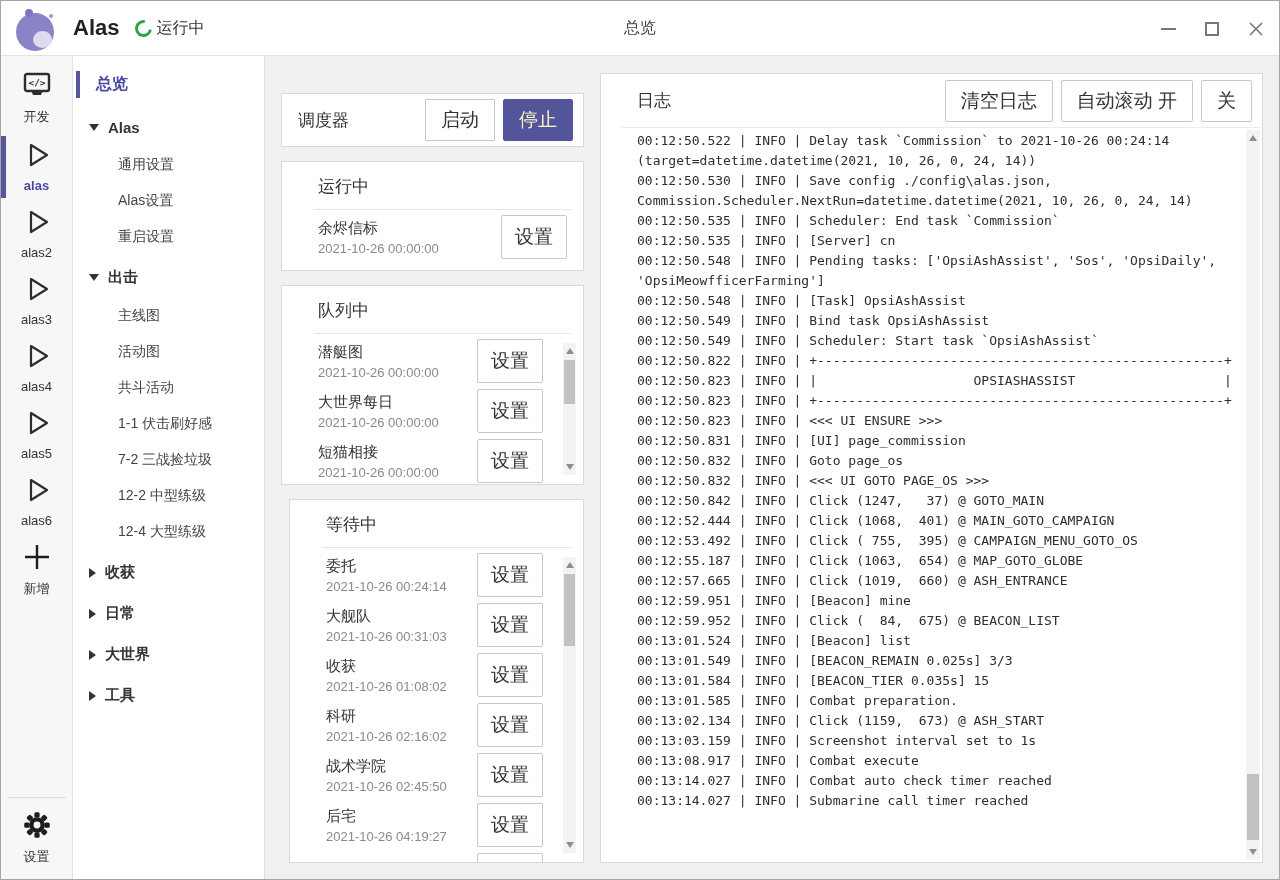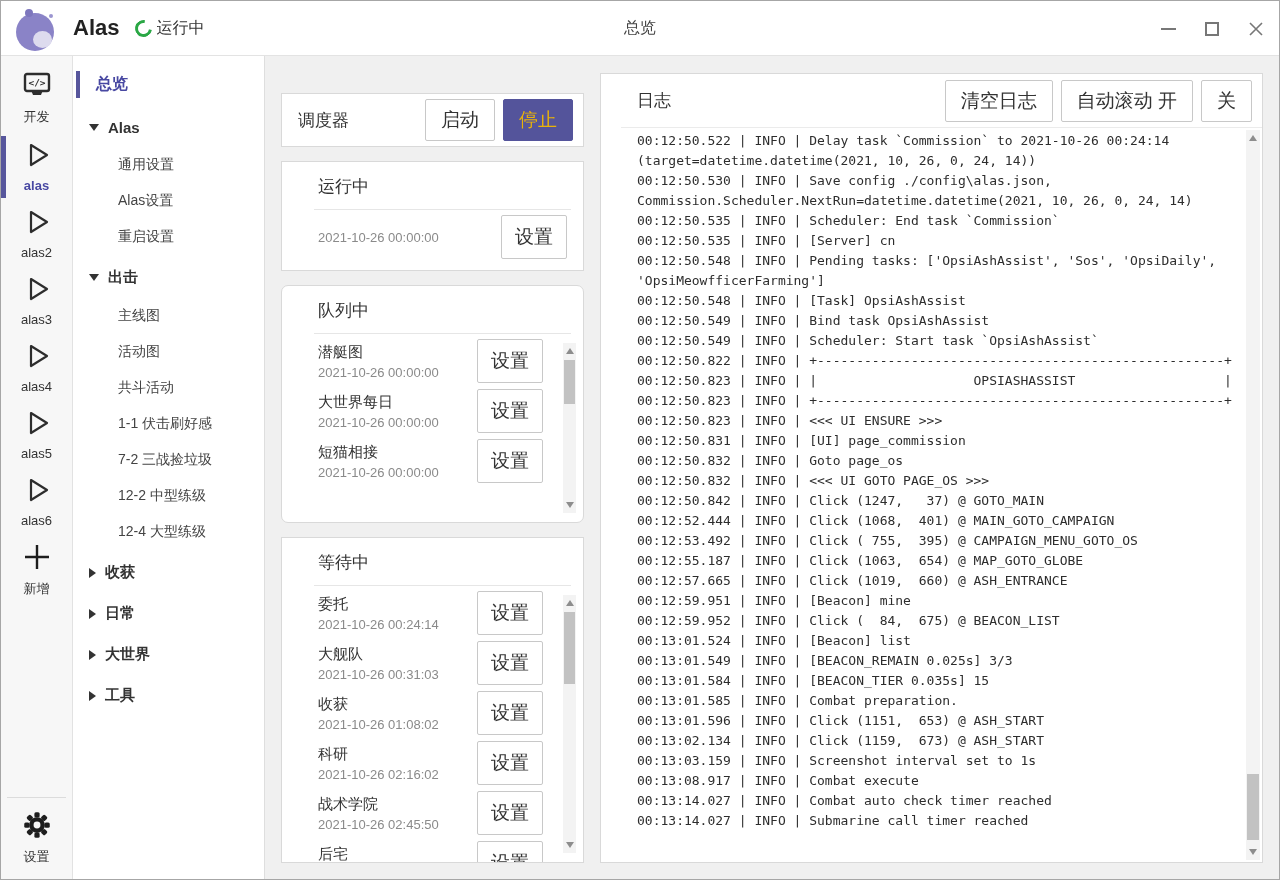--- a/index.html
+++ b/index.html
@@ -45,34 +45,34 @@
   .tri.down { border-left:5px solid transparent; border-right:5px solid transparent; border-top:7px solid #333; }
   .tri.right { border-top:5px solid transparent; border-bottom:5px solid transparent; border-left:7px solid #333; }
   .nav-child { padding:4px 0 4px 45px; margin:10px 0; font-size:14px; color:#444; cursor:pointer; white-space:nowrap; }
 
   
   .content { flex:1; display:flex; gap:16px; padding:17px 16px 16px; min-width:0; background:#f0f0f0; }
   .left-col { width:303px; flex:0 0 303px; display:flex; flex-direction:column; gap:14px; }
   .card { background:#fff; border:1px solid #d9d9d9; position:relative;padding-left:20px; }
 
   .btn { background:#fff; border:1px solid #c8c8c8; color:#333; font-size:19px; padding:7px 15px; border-radius:2px; font-family:inherit; cursor:pointer; white-space:nowrap; }
-  .btn.primary { background:#54549b; border-color:#54549b; color:#eab308; }
+  .btn.primary { background:#54549b; border-color:#54549b; color:#fef9c3; }
 
   
   .sched-card { height:54px; display:flex; align-items:center; padding:0 10px 0 16px;margin-top:20px; }
   .card-h1 { font-size:17px; color:#333; font-weight:normal; }
   .sched-card .card-h1 { flex:1; }
   .sched-card .btn { margin-left:8px; }
 
   
   .task-card { display:flex; flex-direction:column; overflow:hidden; }
   .task-card .title-row { margin:0 12px; padding:13px 4px 11px; border-bottom:1px solid #e6e6e6; flex:0 0 auto; }
   .running-card { height:110px; }
-  .pending-card { height:238px;border-radius:7px; }
-  .waiting-card { flex:1; }
+  .pending-card { height:200px; }
+  .waiting-card { flex:1;margin-left:8px; }
   .task-list { flex:1; overflow:hidden; padding:2px 16px 0; }
   .task-list.scrollable { padding-right:40px; }
   .task-row { height:50px; display:flex; align-items:center; }
   .task-info { flex:1; min-width:0; }
   .task-name { font-size:15px; color:#333; line-height:22px; white-space:nowrap; }
   .task-time { font-size:13px; color:#8a8a8a; line-height:19px; white-space:nowrap; }
   .setting-btn { padding:8px 13px; }
 
   
   .vscroll { position:absolute; width:13px; background:#f3f3f3; }
@@ -279,20 +279,21 @@
         </section>
 
         <section class="card task-card running-card">
           <div class="title-row">
               <h2 class="card-h1">运行中</h2>
             </div>
           <div class="task-list">
 
           <div class="task-row">
               <div class="task-info">
+                <div class="task-name">余烬信标</div>
                 <div class="task-time">2021-10-26 00:00:00</div>
               </div>
               <button class="btn setting-btn">设置</button>
             </div>
             </div>
         </section>
 
         <section class="card task-card pending-card">
           <div class="title-row">
               <h2 class="card-h1">队列中</h2>
@@ -424,21 +425,20 @@
               <div class="log-line">00:12:52.444 | INFO | Click (1068,  401) @ MAIN_GOTO_CAMPAIGN</div>
               <div class="log-line">00:12:53.492 | INFO | Click ( 755,  395) @ CAMPAIGN_MENU_GOTO_OS</div>
               <div class="log-line">00:12:55.187 | INFO | Click (1063,  654) @ MAP_GOTO_GLOBE</div>
               <div class="log-line">00:12:57.665 | INFO | Click (1019,  660) @ ASH_ENTRANCE</div>
               <div class="log-line">00:12:59.951 | INFO | [Beacon] mine</div>
               <div class="log-line">00:12:59.952 | INFO | Click (  84,  675) @ BEACON_LIST</div>
               <div class="log-line">00:13:01.524 | INFO | [Beacon] list</div>
               <div class="log-line">00:13:01.549 | INFO | [BEACON_REMAIN 0.025s] 3/3</div>
               <div class="log-line">00:13:01.584 | INFO | [BEACON_TIER 0.035s] 15</div>
               <div class="log-line">00:13:01.585 | INFO | Combat preparation.</div>
-              <div class="log-line">00:13:01.596 | INFO | Click (1151,  653) @ ASH_START</div>
               <div class="log-line">00:13:02.134 | INFO | Click (1159,  673) @ ASH_START</div>
               <div class="log-line">00:13:03.159 | INFO | Screenshot interval set to 1s</div>
               <div class="log-line">00:13:08.917 | INFO | Combat execute</div>
               <div class="log-line">00:13:14.027 | INFO | Combat auto check timer reached</div>
               <div class="log-line">00:13:14.027 | INFO | Submarine call timer reached</div>
             </div>
           <div class="vscroll log-scroll">
             <span class="arr up"></span>
             <span class="thumb"></span>
             <span class="arr down"></span>

